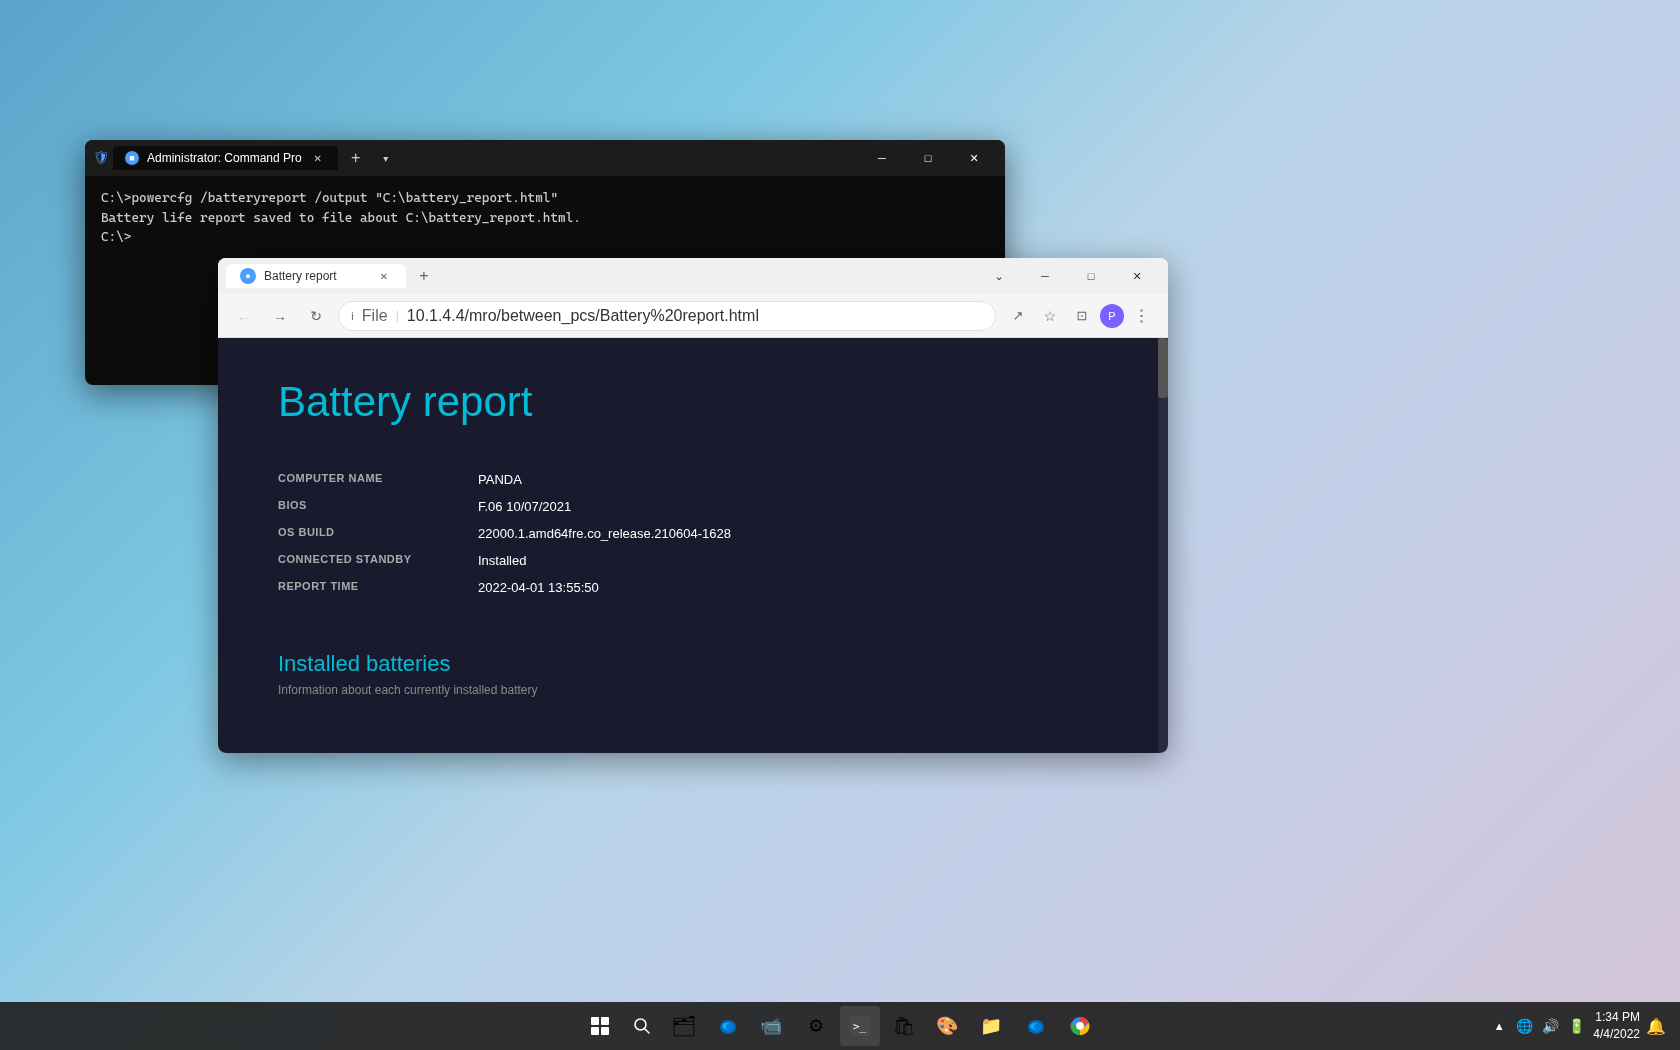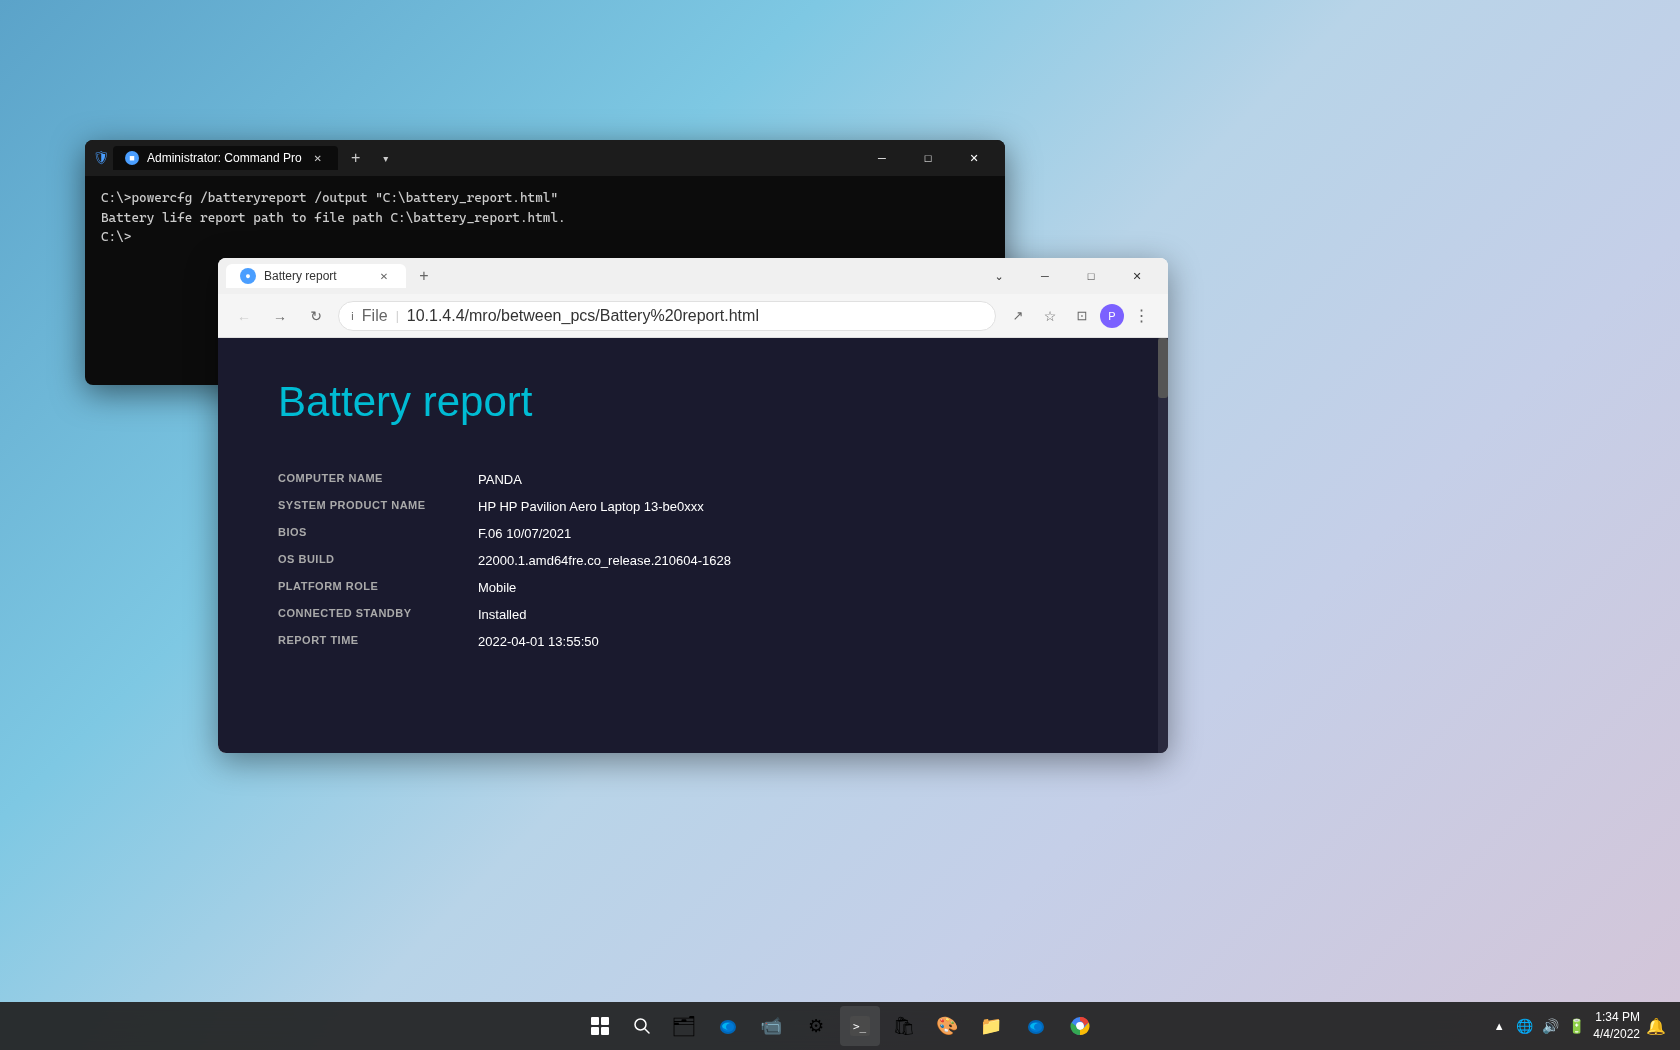--- a/index.html
+++ b/index.html
@@ -499,21 +499,21 @@
 
       <div class="cmd-titlebar-controls">
         <div class="cmd-titlebar-btn">─</div>
         <div class="cmd-titlebar-btn">□</div>
         <div class="cmd-titlebar-btn close">✕</div>
       </div>
     </div>
 
     <div class="cmd-content">
       <div>C:\&gt;powercfg /batteryreport /output "C:\battery_report.html"</div>
-      <div>Battery life report path to file path C:\battery_report.html.</div>
+      <div>Battery life report saved to file about C:\battery_report.html.</div>
       <div>C:\&gt;</div>
     </div>
   </div>
 
   <div class="browser-window">
 
     <div class="browser-titlebar">
       <div class="browser-tab">
         <div class="browser-tab-favicon">
           <span style="font-size:9px;">●</span>
@@ -558,48 +558,45 @@
         <div style="width:10px; height:60px; background:#555; border-radius:3px;"></div>
       </div>
 
       <h1 class="report-title">Battery report</h1>
 
       <table class="report-table">
         <tbody>
           <tr>
             <td>COMPUTER NAME</td>
             <td>PANDA</td>
-          </tr>
-          <tr>
-            <td>SYSTEM PRODUCT NAME</td>
-            <td>HP HP Pavilion Aero Laptop 13-be0xxx</td>
           </tr>
           <tr>
             <td>BIOS</td>
             <td>F.06 10/07/2021</td>
           </tr>
           <tr>
             <td>OS BUILD</td>
             <td>22000.1.amd64fre.co_release.210604-1628</td>
-          </tr>
-          <tr>
-            <td>PLATFORM ROLE</td>
-            <td>Mobile</td>
           </tr>
           <tr>
             <td>CONNECTED STANDBY</td>
             <td>Installed</td>
           </tr>
           <tr>
             <td>REPORT TIME</td>
             <td>2022-04-01  13:55:50</td>
           </tr>
         </tbody>
       </table>
 
+      <div style="margin-top: 20px;">
+        <h2 class="section-title">Installed batteries</h2>
+        <p class="section-subtitle">Information about each currently installed battery</p>
+
+      </div>
     </div>
   </div>
 
   <div class="taskbar">
     <div class="taskbar-left">
     </div>
 
     <div class="taskbar-center">
 
       <div class="start-btn">

